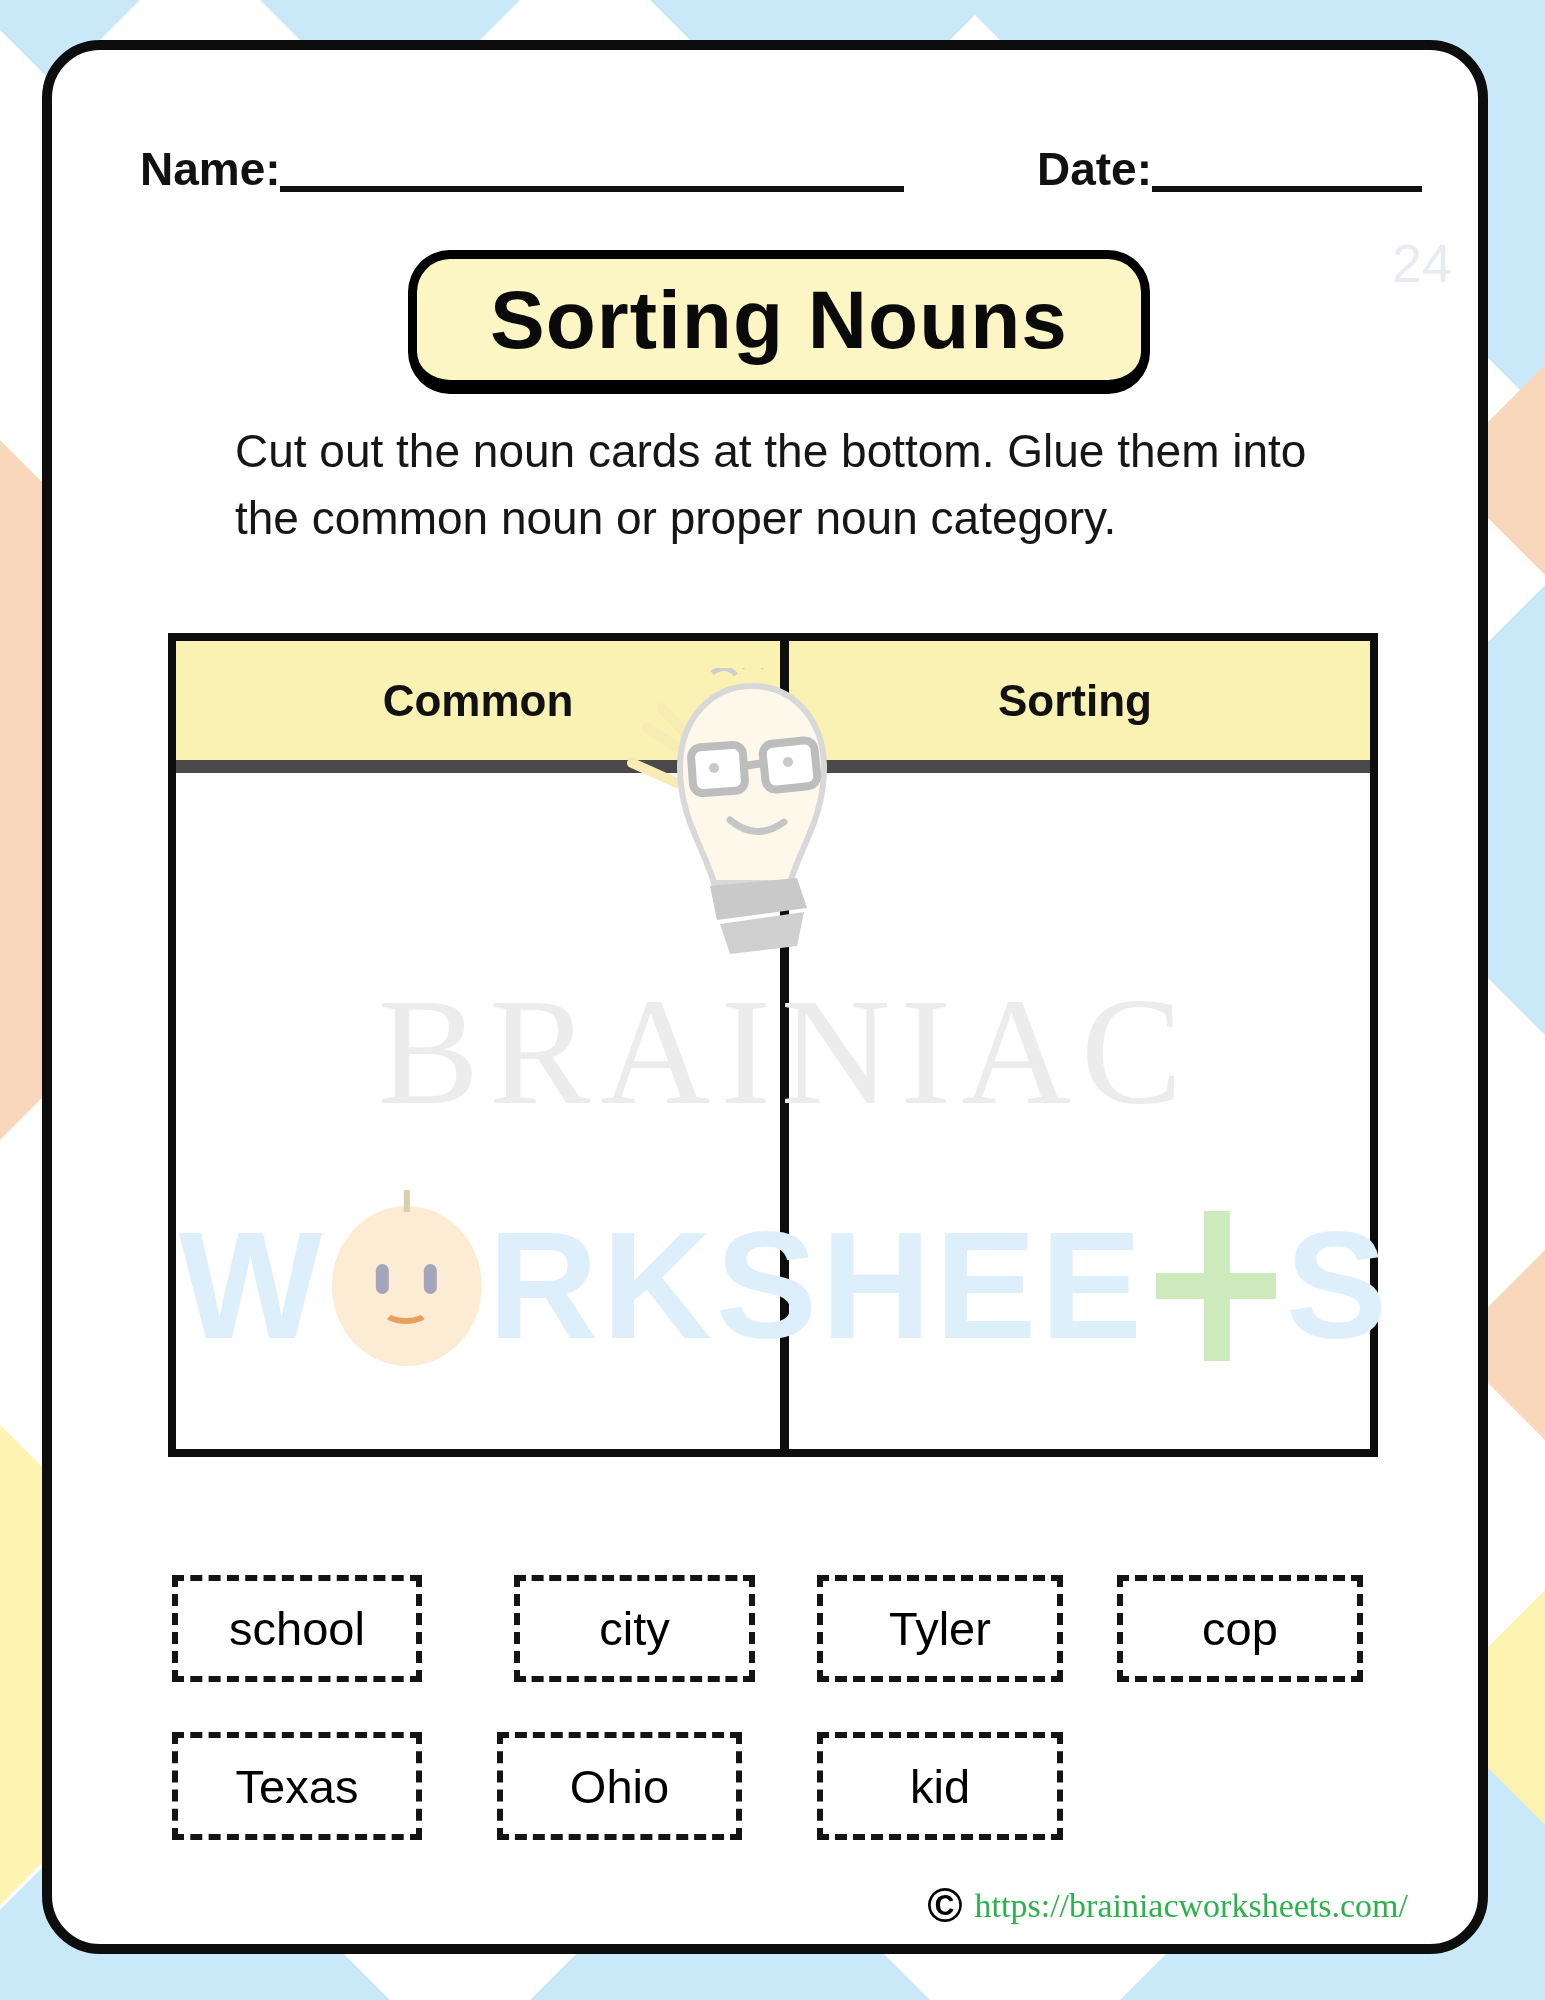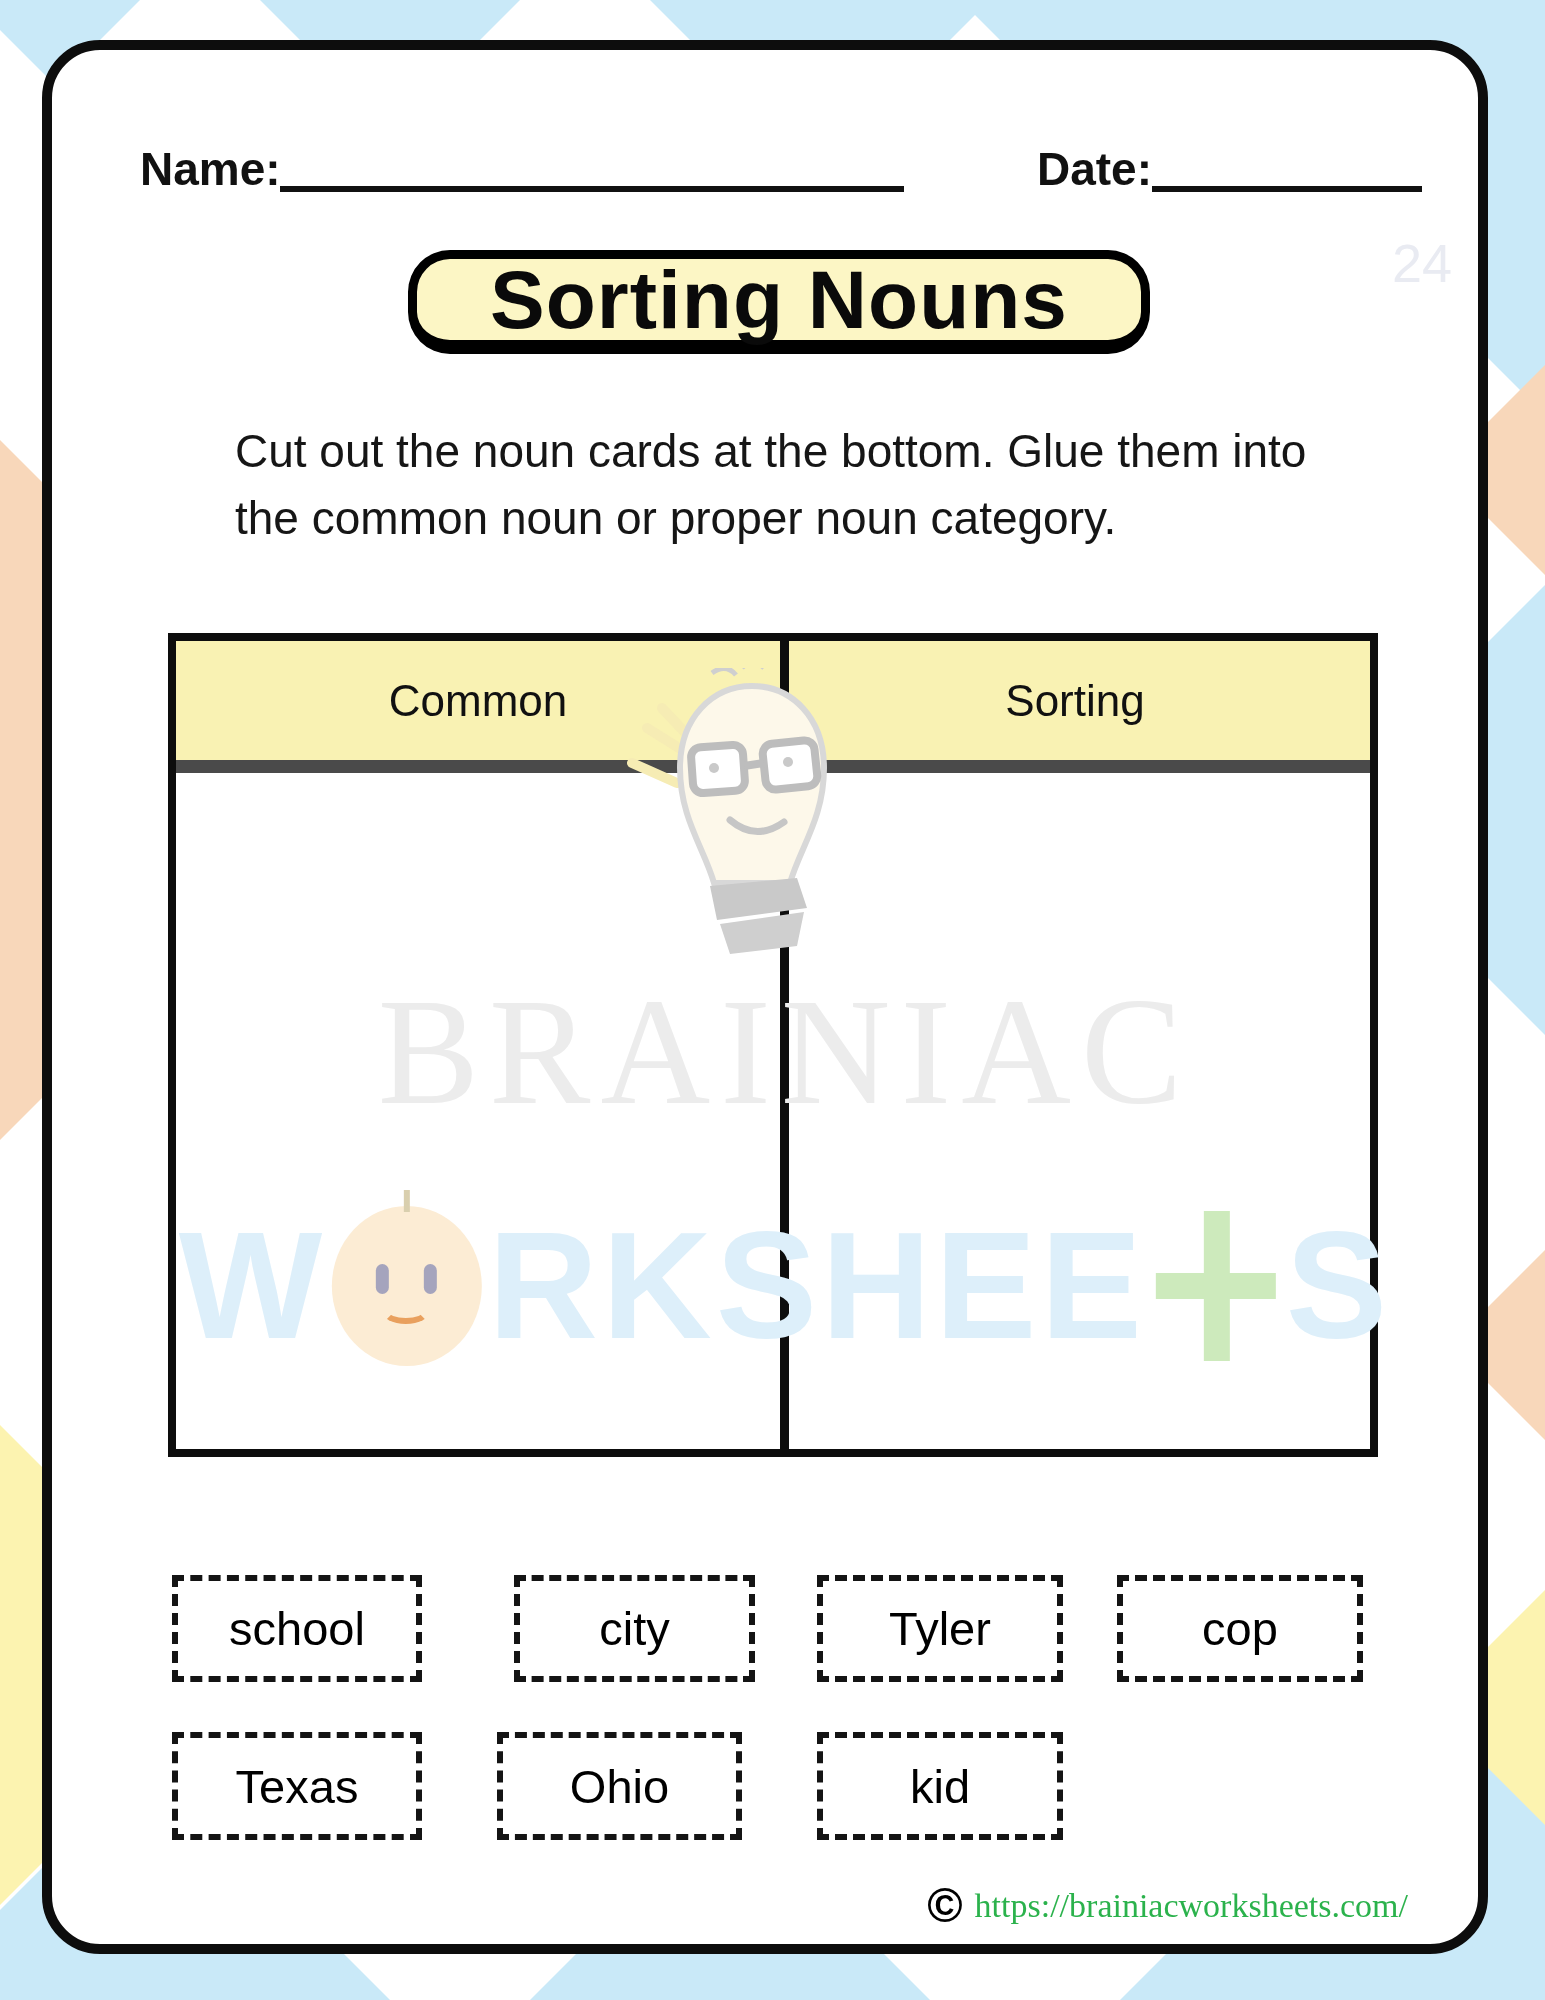--- a/index.html
+++ b/index.html
@@ -9,28 +9,28 @@
   .page{position:absolute;left:42px;top:40px;width:1446px;height:1914px;background:#ffffff;border:10px solid #0d0d0d;border-radius:58px;box-sizing:border-box;z-index:1;overflow:hidden;}
   
   .hdr-label{position:absolute;font-weight:700;font-size:46px;color:#111;}
   .name-label{left:88px;top:92px;}
   .date-label{left:985px;top:92px;}
   .fill-line{position:absolute;border-bottom:6px solid #111;height:40px;}
   .name-line{left:228px;top:96px;width:624px;}
   .date-line{left:1100px;top:96px;width:270px;}
   .page-number{position:absolute;left:1340px;top:182px;font-size:54px;color:#e9ebf2;font-weight:400;}
   
-  .title-box{position:absolute;left:356px;top:200px;width:742px;height:104px;background:#fcf6c5;border:9px solid #000;border-bottom-width:14px;border-radius:42px;box-sizing:border-box;display:flex;align-items:center;justify-content:center;}
+  .title-box{position:absolute;left:356px;top:200px;width:742px;height:144px;background:#fcf6c5;border:9px solid #000;border-bottom-width:14px;border-radius:42px;box-sizing:border-box;display:flex;align-items:center;justify-content:center;}
   .title-text{font-size:82px;font-weight:700;letter-spacing:1px;color:#0a0a0a;}
   
   .instructions{position:absolute;left:183px;top:368px;font-size:46px;line-height:67px;color:#161616;}
   
   .sort-table{position:absolute;left:116px;top:583px;width:1210px;height:824px;border:8px solid #0d0d0d;box-sizing:border-box;background:#ffffff;}
   .table-header{display:flex;height:119px;background:#f9f2b3;}
-  .th-cell{display:flex;align-items:center;justify-content:center;font-size:44px;font-weight:400;color:#111;}
+  .th-cell{display:flex;align-items:center;justify-content:center;font-size:44px;font-weight:700;color:#111;}
   .th-left{width:604px;}
   .th-right{flex:1;}
   .header-underline{position:absolute;left:0;top:119px;width:100%;height:13px;background:#4a4a4a;}
   .col-divider{position:absolute;left:604px;top:0;width:9px;height:100%;background:#0d0d0d;}
   .body-cell{position:absolute;top:132px;bottom:0;}
   .body-left{left:0;width:604px;}
   .body-right{left:613px;right:0;}
   
   .watermark{position:absolute;inset:0;z-index:5;pointer-events:none;margin-left:40px;}
   .wm-brainiac{position:absolute;top:915px;left:50%;transform:translateX(-50%);font-family:"Liberation Serif",serif;font-size:152px;letter-spacing:10px;color:#ececec;white-space:nowrap;}

